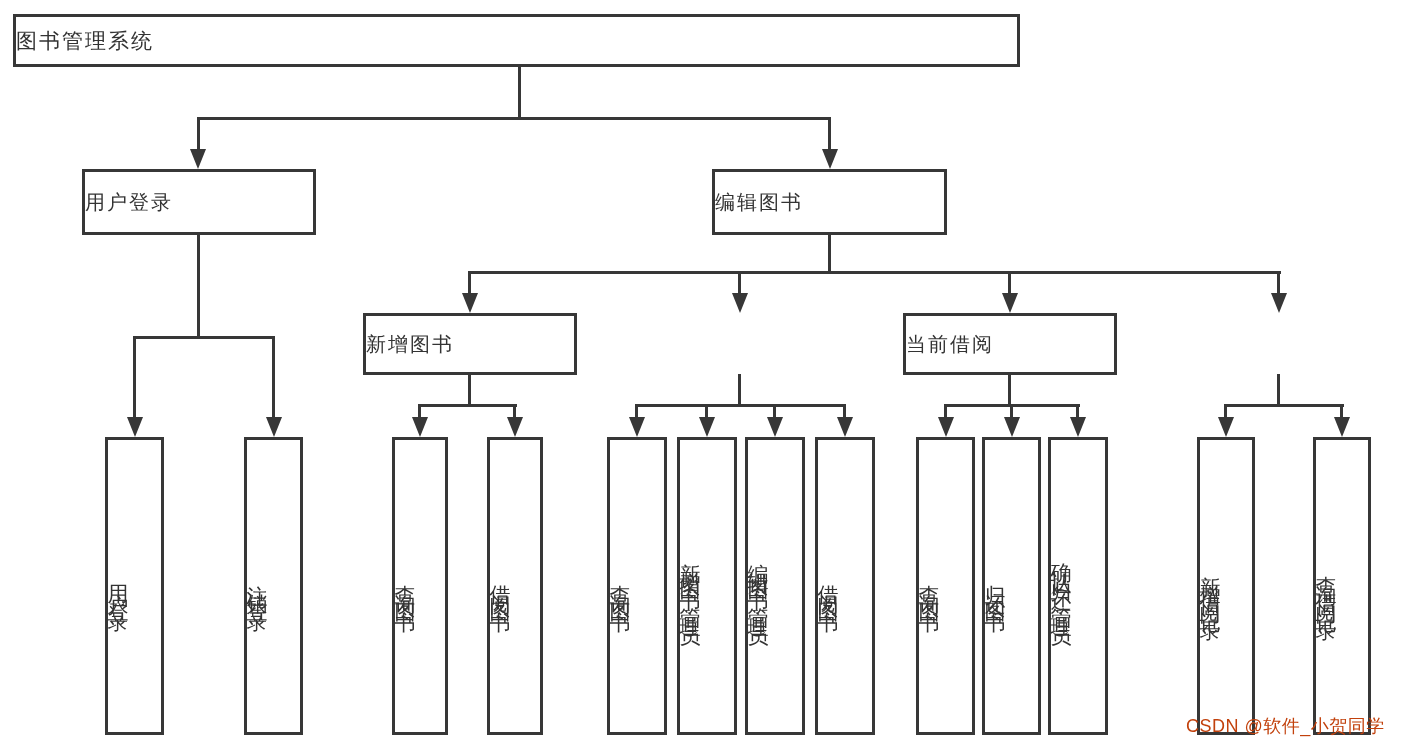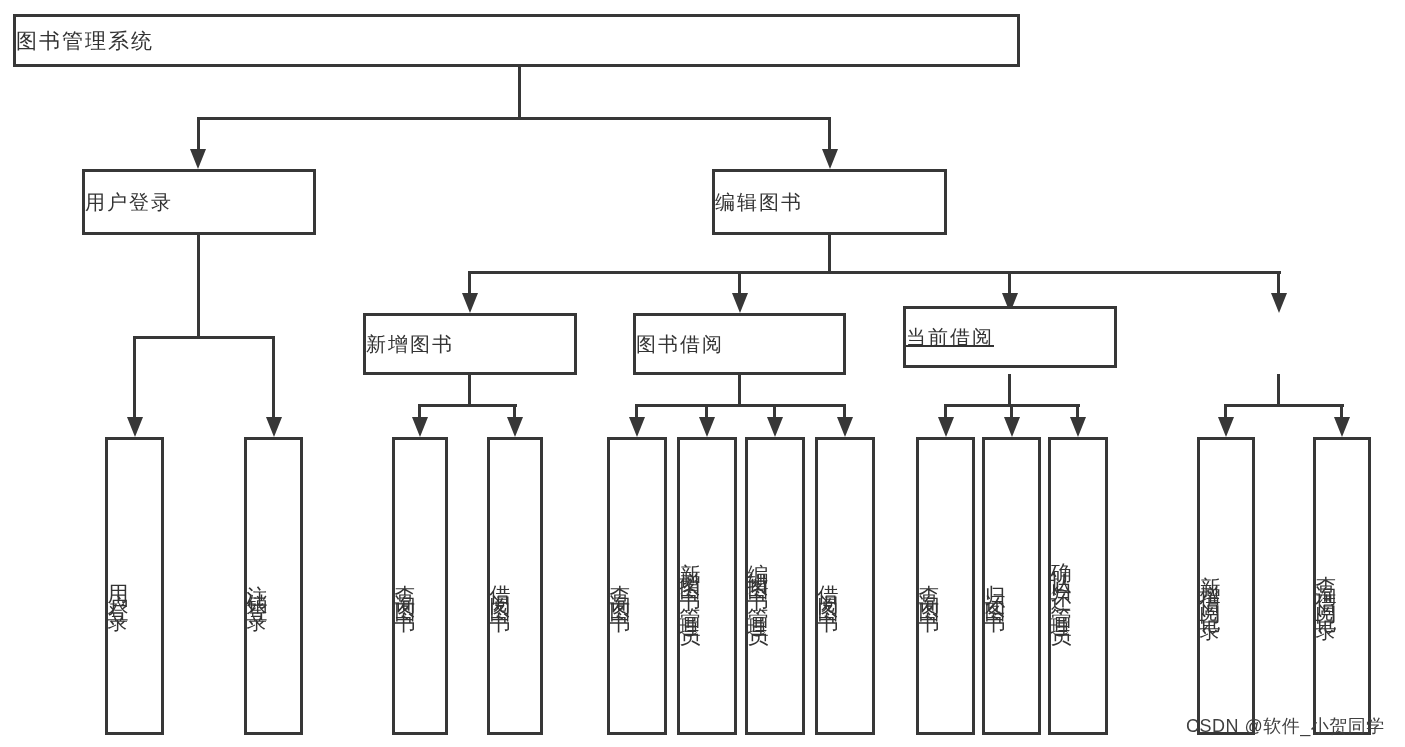--- a/index.html
+++ b/index.html
@@ -20,21 +20,21 @@
   }
   
   .h{position:absolute;height:3px;background:#373737;}
   .v{position:absolute;width:3px;background:#373737;}
   
   .ah{position:absolute;width:0;height:0;
       border-left:8px solid transparent;border-right:8px solid transparent;
       border-top:20px solid #373737;}
   .watermark{
     position:absolute;left:1186px;top:714px;z-index:10;
-    font-size:18px;letter-spacing:.5px;color:#404040;white-space:nowrap;
+    font-size:18px;letter-spacing:.5px;color:#c2410c;white-space:nowrap;
   }
 </style>
 </head>
 <body>
 
 <div class="canvas">
 
   <div class="node root" style="left:13px;top:14px;width:1007px;height:53px;">
     <span>图书管理系统</span>
   </div>
@@ -67,24 +67,21 @@
   <div class="v" style="left:738px;top:273px;height:22px;"></div>
   <div class="ah" style="left:732px;top:293px;"></div>
   <div class="v" style="left:1008px;top:273px;height:22px;"></div>
   <div class="ah" style="left:1002px;top:293px;"></div>
   <div class="v" style="left:1277px;top:273px;height:22px;"></div>
   <div class="ah" style="left:1271px;top:293px;"></div>
 
   <div class="node" style="left:363px;top:313px;width:214px;height:62px;">
     <span>新增图书</span>
   </div>
-  <div class="node" style="left:633px;top:313px;width:213px;height:62px;">
-    <span>图书借阅</span>
-  </div>
-  <div class="node" style="left:903px;top:306px;width:214px;height:62px;text-decoration:underline;">
+  <div class="node" style="left:903px;top:313px;width:214px;height:62px;">
     <span>当前借阅</span>
   </div>
 
   <div class="v" style="left:468px;top:374px;height:32px;"></div>
   <div class="h" style="left:418px;top:404px;width:99px;"></div>
   <div class="v" style="left:418px;top:406px;height:13px;"></div>
   <div class="ah" style="left:412px;top:417px;"></div>
   <div class="v" style="left:513px;top:406px;height:13px;"></div>
   <div class="ah" style="left:507px;top:417px;"></div>
 

